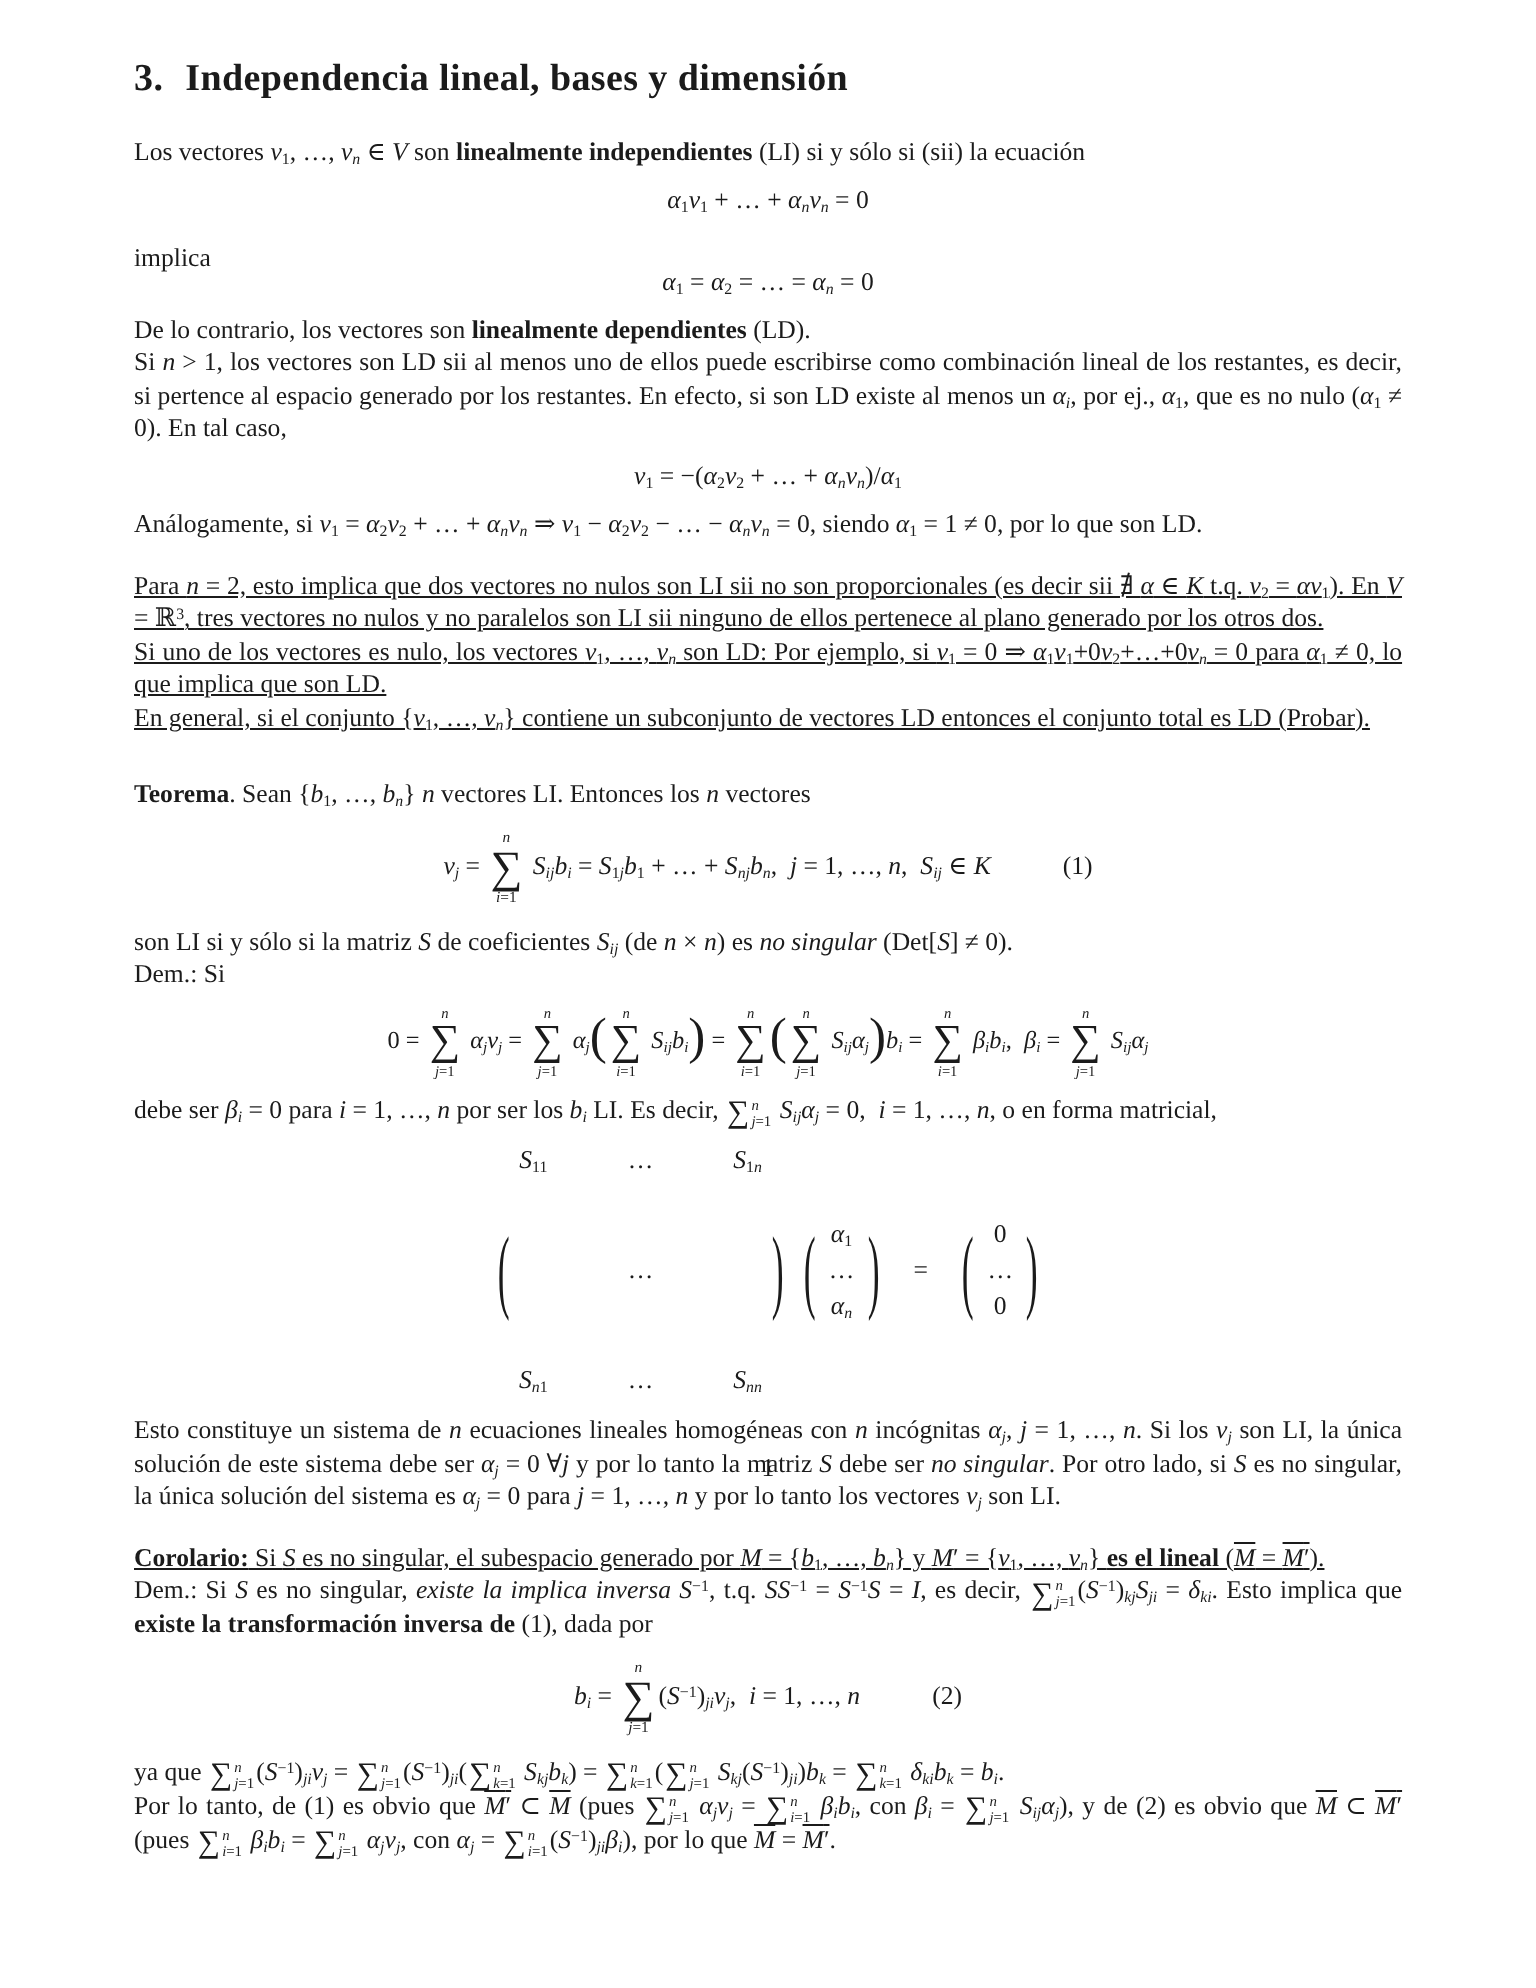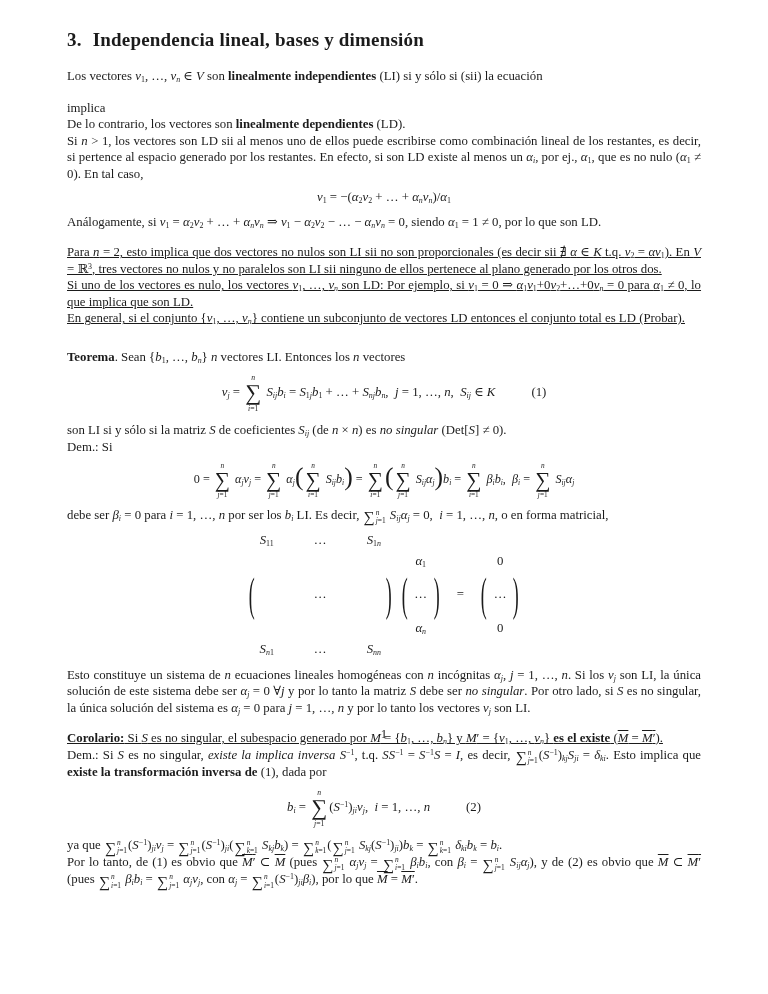--- a/index.html
+++ b/index.html
@@ -31,38 +31,40 @@
   
   .is{display:inline-flex;align-items:center;vertical-align:middle;line-height:1;margin:0 1px;position:relative;top:1px;}
   .is .sg{font-size:1.22em;line-height:1;}
   .is .lm{display:inline-flex;flex-direction:column;align-items:flex-start;font-size:0.58em;line-height:1.08;margin-left:1px;}
   
   .p2{font-size:2.1em;line-height:0;vertical-align:-0.1em;}
   
   .mrow{display:inline-flex;align-items:center;line-height:1.15;}
   .bigp{display:inline-block;transform:scaleY(2.75) scaleX(1.05);font-size:17px;line-height:1;margin:0 5px;font-weight:400;}
   .mat{display:inline-grid;grid-template-columns:auto auto auto;column-gap:15px;row-gap:3px;text-align:center;gap:40px;}
-  .vec{display:inline-grid;row-gap:19px;justify-items:center;padding:0 2px;}
+  .vec{display:inline-grid;row-gap:3px;justify-items:center;padding:0 2px;}
   .mid{margin:0 12px;}
   .ov{text-decoration:overline;}
   .eq-wide{font-size:12.2px;margin:7px 0 8px 0;}
   .pagenum{position:absolute;left:0;right:0;bottom:28px;text-align:center;font-size:12.8px;}
 </style>
 </head>
 <body>
 
 <div class="page">
 
   <h1><span class="num">3.</span><span>Independencia lineal, bases y dimensión</span></h1>
 
   <p class="just">Los vectores <i>v</i><sub>1</sub>, …, <i>v</i><sub><i>n</i></sub> ∈ <i>V</i> son <b>linealmente independientes</b> (LI) si y sólo si (sii) la ecuación</p>
 
+  <div class="eq"><i>α</i><sub>1</sub><i>v</i><sub>1</sub> + … + <i>α</i><sub><i>n</i></sub><i>v</i><sub><i>n</i></sub> = 0</div>
 
   <p class="implica">implica</p>
 
+  <div class="eq eq-tight"><i>α</i><sub>1</sub> = <i>α</i><sub>2</sub> = … = <i>α</i><sub><i>n</i></sub> = 0</div>
 
   <div>
     <div class="just">De lo contrario, los vectores son <b>linealmente dependientes</b> (LD).</div>
     <div class="just">Si <i>n</i> &gt; 1, los vectores son LD sii al menos uno de ellos puede escribirse como combinación lineal de los restantes, es decir, si pertence al espacio generado por los restantes. En efecto, si son LD existe al menos un <i>α</i><sub><i>i</i></sub>, por ej., <i>α</i><sub>1</sub>, que es no nulo (<i>α</i><sub>1</sub> ≠ 0). En tal caso,</div>
   </div>
 
   <div class="eq"><i>v</i><sub>1</sub> = −(<i>α</i><sub>2</sub><i>v</i><sub>2</sub> + … + <i>α</i><sub><i>n</i></sub><i>v</i><sub><i>n</i></sub>)/<i>α</i><sub>1</sub></div>
 
   <p class="just">Análogamente, si <i>v</i><sub>1</sub> = <i>α</i><sub>2</sub><i>v</i><sub>2</sub> + … + <i>α</i><sub><i>n</i></sub><i>v</i><sub><i>n</i></sub> ⇒ <i>v</i><sub>1</sub> − <i>α</i><sub>2</sub><i>v</i><sub>2</sub> − … − <i>α</i><sub><i>n</i></sub><i>v</i><sub><i>n</i></sub> = 0, siendo <i>α</i><sub>1</sub> = 1 ≠ 0, por lo que son LD.</p>
 
@@ -149,21 +151,21 @@
         <span class="vec">
           <span>0</span>
           <span>…</span>
           <span>0</span>
         </span>
         <span class="bigp">)</span>
       </span></div>
 
   <p class="just">Esto constituye un sistema de <i>n</i> ecuaciones lineales homogéneas con <i>n</i> incógnitas <i>α</i><sub><i>j</i></sub>, <i>j</i> = 1, …, <i>n</i>. Si los <i>v</i><sub><i>j</i></sub> son LI, la única solución de este sistema debe ser <i>α</i><sub><i>j</i></sub> = 0 ∀<i>j</i> y por lo tanto la matriz <i>S</i> debe ser <i>no singular</i>. Por otro lado, si <i>S</i> es no singular, la única solución del sistema es <i>α</i><sub><i>j</i></sub> = 0 para <i>j</i> = 1, …, <i>n</i> y por lo tanto los vectores <i>v</i><sub><i>j</i></sub> son LI.</p>
 
-  <p class="just gap-md"><b>Corolario:</b> Si <i>S</i> es no singular, el subespacio generado por <i>M</i> = {<i>b</i><sub>1</sub>, …, <i>b</i><sub><i>n</i></sub>} y <i>M</i>′ = {<i>v</i><sub>1</sub>, …, <i>v</i><sub><i>n</i></sub>} <b>es el existe</b> (<span class="ov"><i>M</i></span> = <span class="ov"><i>M</i>′</span>).</p>
+  <p class="just gap-md"><b>Corolario:</b> Si <i>S</i> es no singular, el subespacio generado por <i>M</i> = {<i>b</i><sub>1</sub>, …, <i>b</i><sub><i>n</i></sub>} y <i>M</i>′ = {<i>v</i><sub>1</sub>, …, <i>v</i><sub><i>n</i></sub>} <b>es el lineal</b> (<span class="ov"><i>M</i></span> = <span class="ov"><i>M</i>′</span>).</p>
   <p class="just">Dem.: Si <i>S</i> es no singular, <i>existe la implica inversa S</i><sup>−1</sup>, t.q. <i>SS</i><sup>−1</sup> = <i>S</i><sup>−1</sup><i>S</i> = <i>I</i>, es decir, <span class="is">
         <span class="sg">∑</span>
         <span class="lm">
           <span><i>n</i></span>
           <span><i>j</i>=1</span>
         </span>
       </span>(<i>S</i><sup>−1</sup>)<sub><i>kj</i></sub><i>S</i><sub><i>ji</i></sub> = <i>δ</i><sub><i>ki</i></sub>. Esto implica que <b>existe la transformación inversa de</b> (1), dada por</p>
 
   <div class="eq">
     <span><i>b</i><sub><i>i</i></sub> = <span class="ds">

